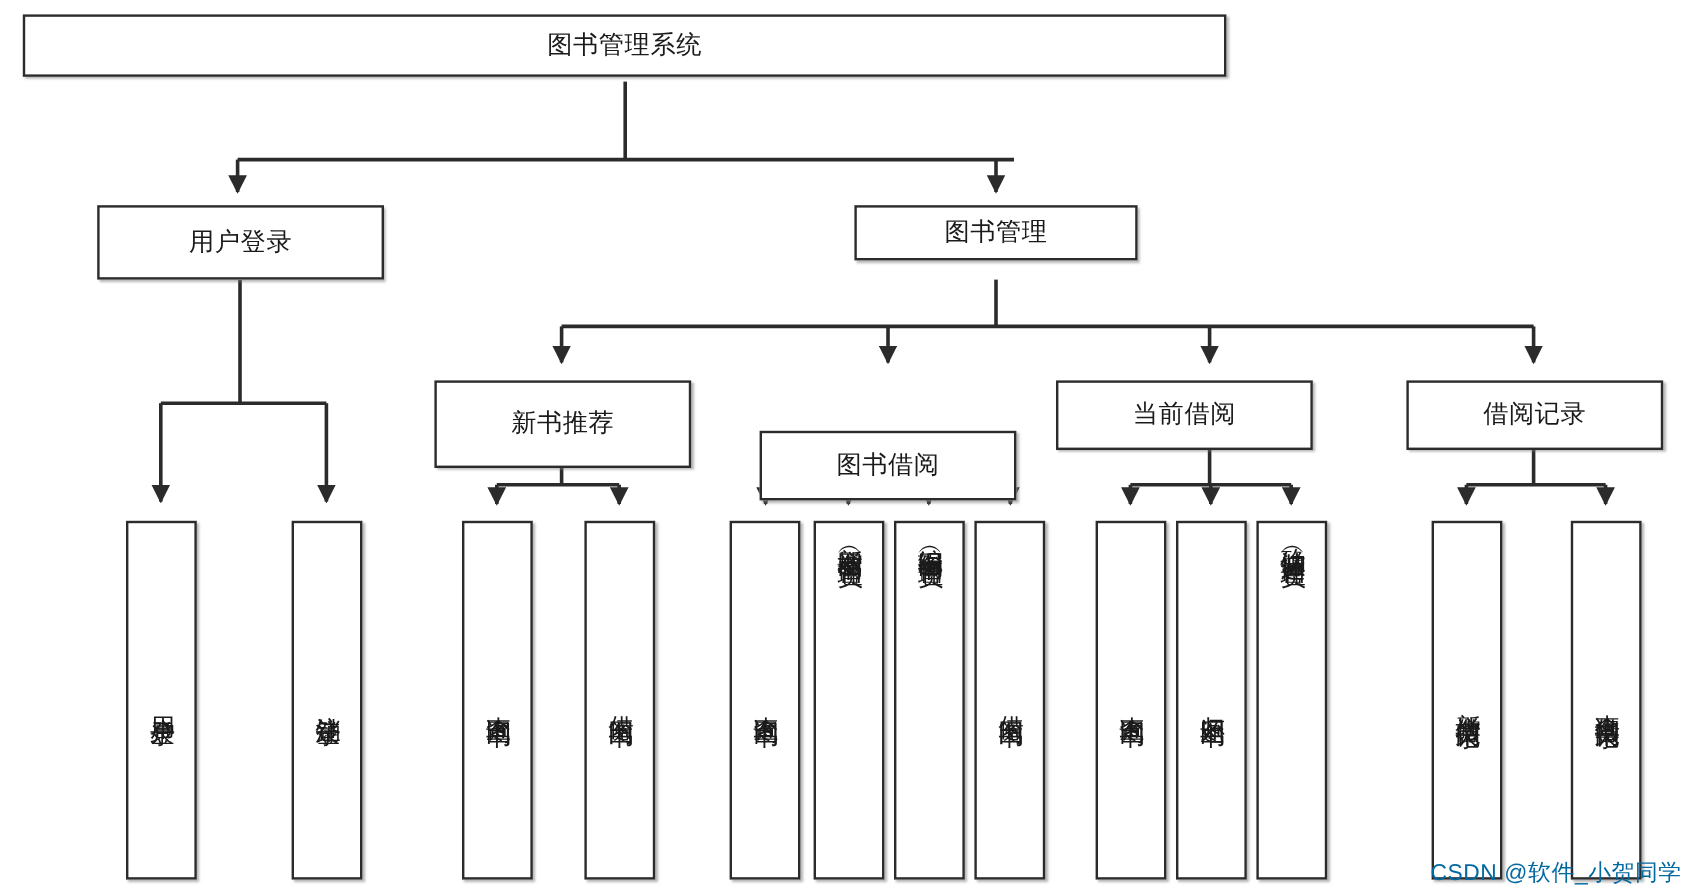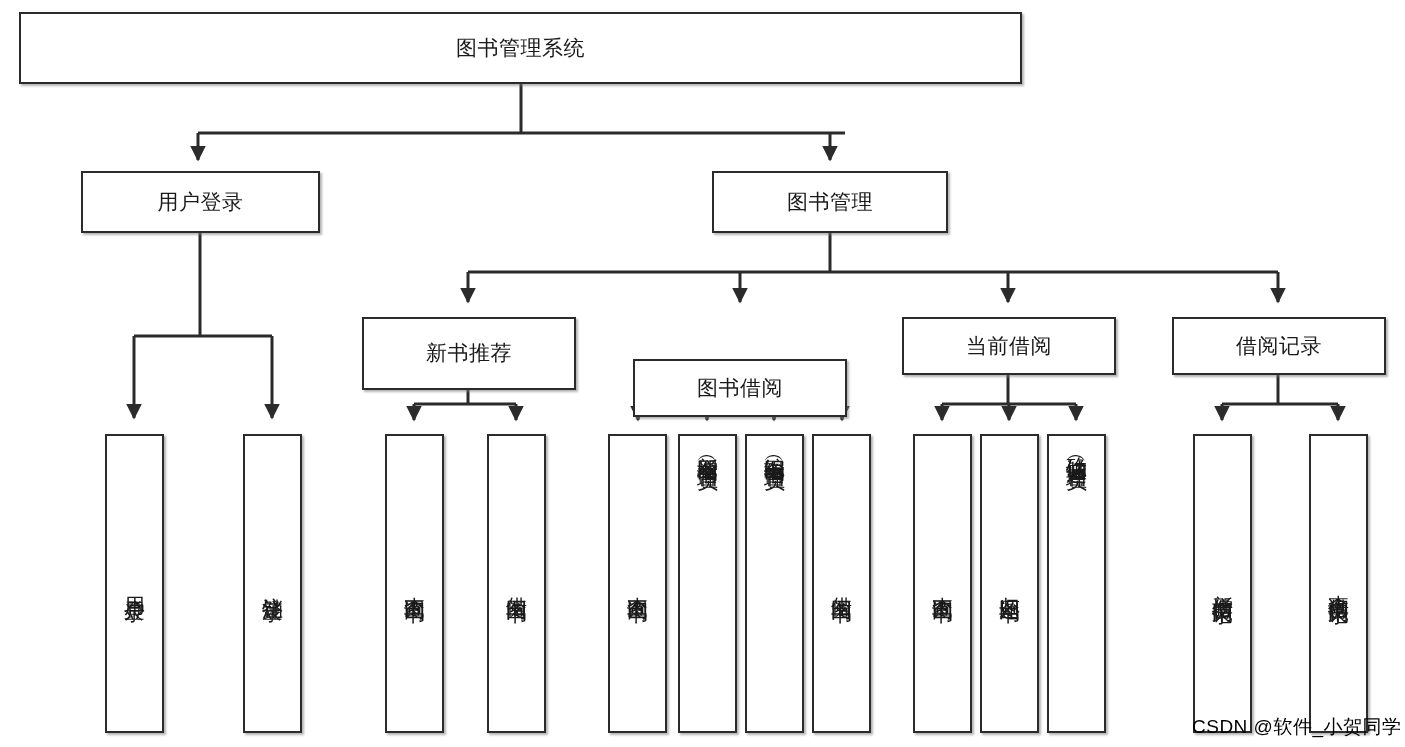--- a/index.html
+++ b/index.html
@@ -56,21 +56,21 @@
   .leaf-box {
     align-items: center;
     justify-content: center;
     padding: 4px 0;
   }
   .leaf-box.align-top {
     align-items: flex-start;
   }
   .watermark {
     position: absolute;
-    color: #000000;
+    color: #0369a1;
     font-size: 19px;
     letter-spacing: 0.5px;
     white-space: nowrap;
     pointer-events: none;
   }
 </style>
 </head>
 <body>
 
 <div id="diagram-root">
@@ -118,41 +118,41 @@
       <path d="M 1009 404 L 1009 420" marker-end="url(#arrowhead)"></path>
       <path d="M 1076 404 L 1076 420" marker-end="url(#arrowhead)"></path>
 
       <path d="M 1278 375 L 1278 404"></path>
       <path d="M 1222 404 L 1338 404"></path>
       <path d="M 1222 404 L 1222 420" marker-end="url(#arrowhead)"></path>
       <path d="M 1338 404 L 1338 420" marker-end="url(#arrowhead)"></path>
     </g>
   </svg>
 
-  <div class="node-box" style="left:19px; top:12px; width:1003px; height:72px;">
+  <div class="node-box" style="left:19px; top:12px; width:1003px; height:52px;">
     <span class="node-label">图书管理系统</span>
   </div>
 
   <div class="node-box" style="left:81px; top:171px; width:239px; height:62px;">
     <span class="node-label">用户登录</span>
   </div>
 
-  <div class="node-box" style="left:712px; top:171px; width:236px; height:62px;">
+  <div class="node-box" style="left:712px; top:171px; width:236px; height:46px;">
     <span class="node-label">图书管理</span>
   </div>
 
   <div class="node-box" style="left:362px; top:317px; width:214px; height:73px;">
     <span class="node-label">新书推荐</span>
   </div>
 
   <div class="node-box" style="left:633px; top:317px; width:214px; height:58px;margin-top:42px;">
     <span class="node-label">图书借阅</span>
   </div>
 
-  <div class="node-box" style="left:902px; top:317px; width:214px; height:58px;">
+  <div class="node-box" style="left:880px; top:317px; width:214px; height:58px;">
     <span class="node-label">当前借阅</span>
   </div>
 
   <div class="node-box" style="left:1172px; top:317px; width:214px; height:58px;">
     <span class="node-label">借阅记录</span>
   </div>
 
   <div class="node-box leaf-box" style="left:105px; top:434px; width:59px; height:299px;">
     <span class="node-label">用户登录</span>
   </div>

